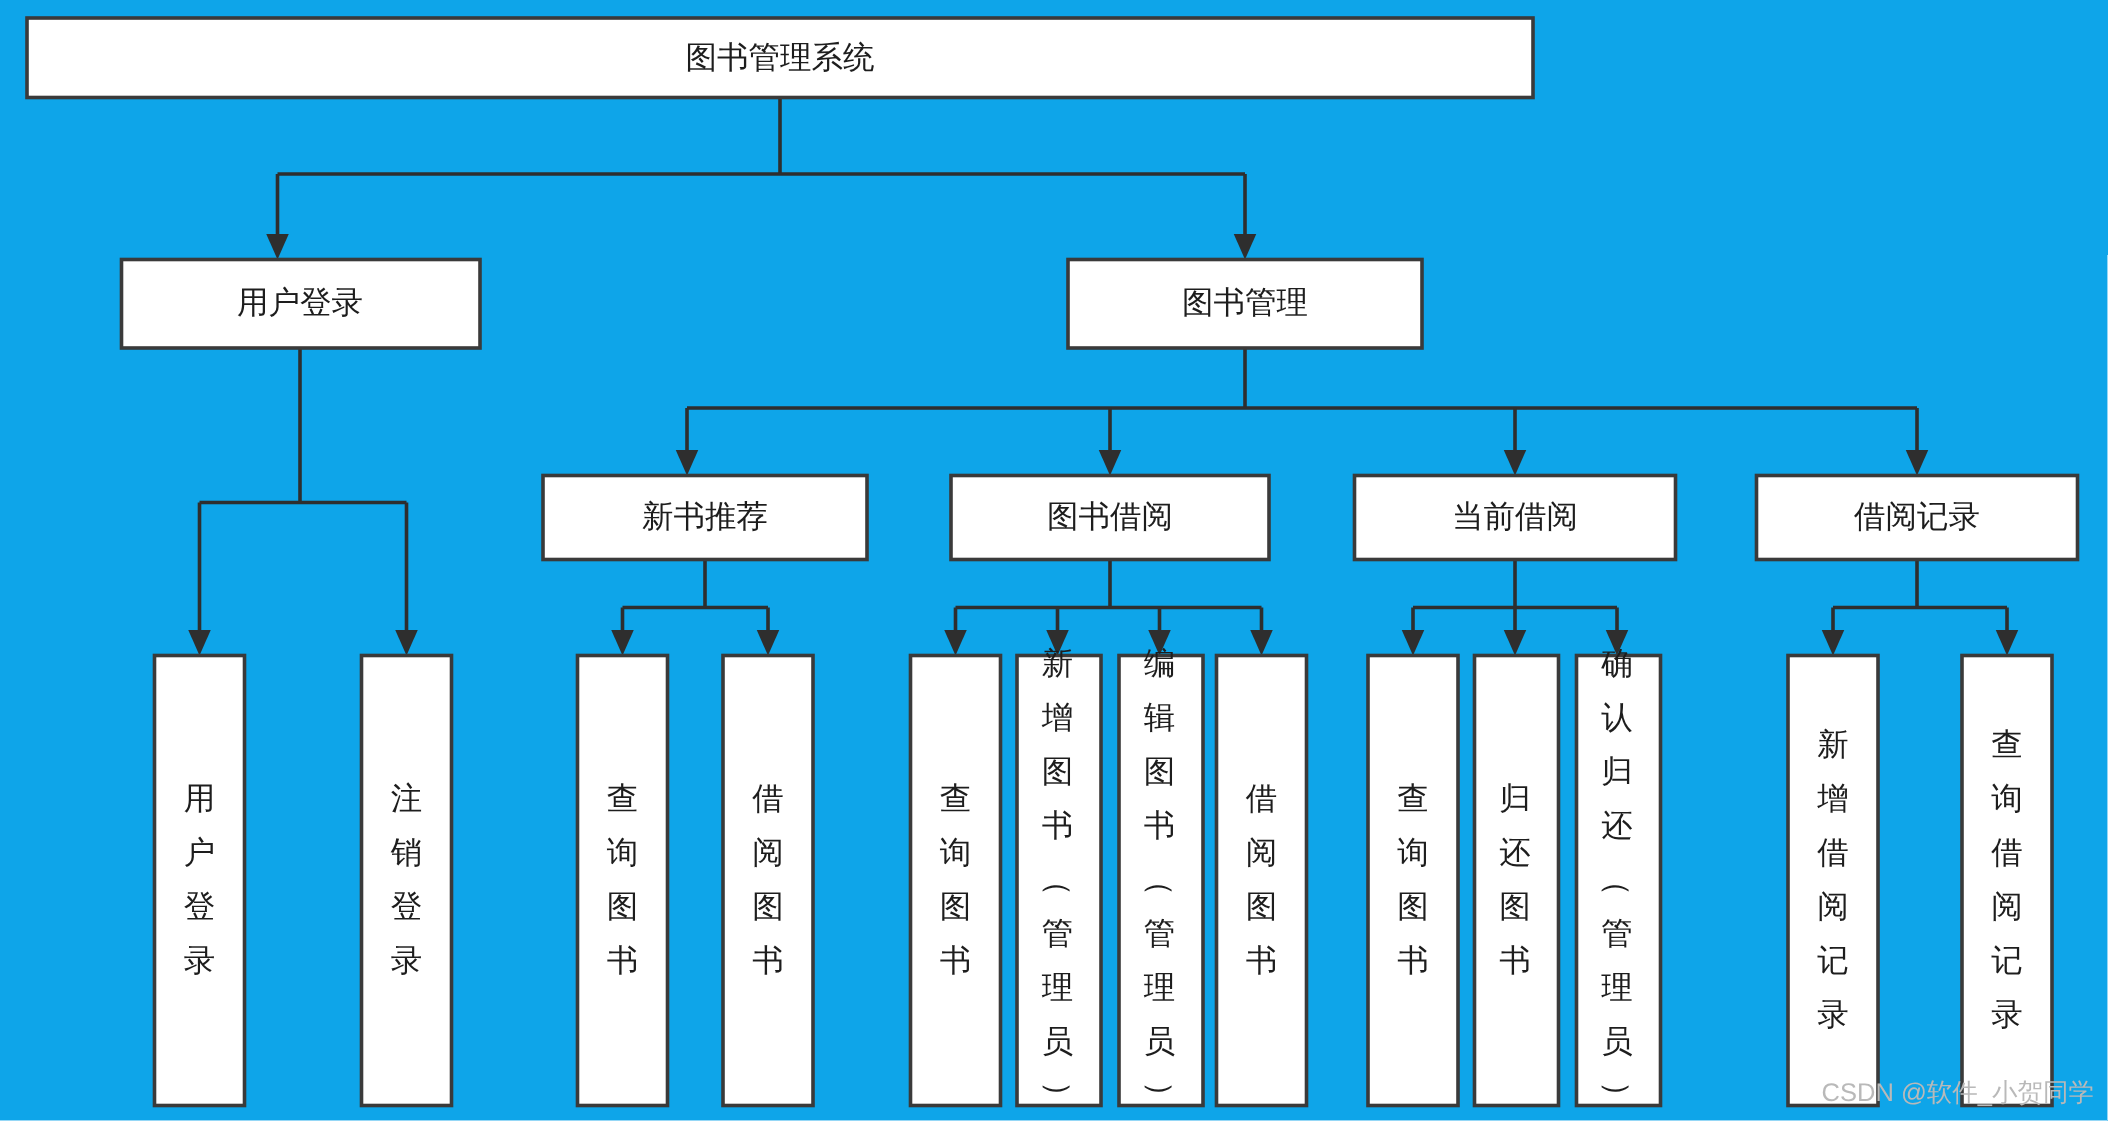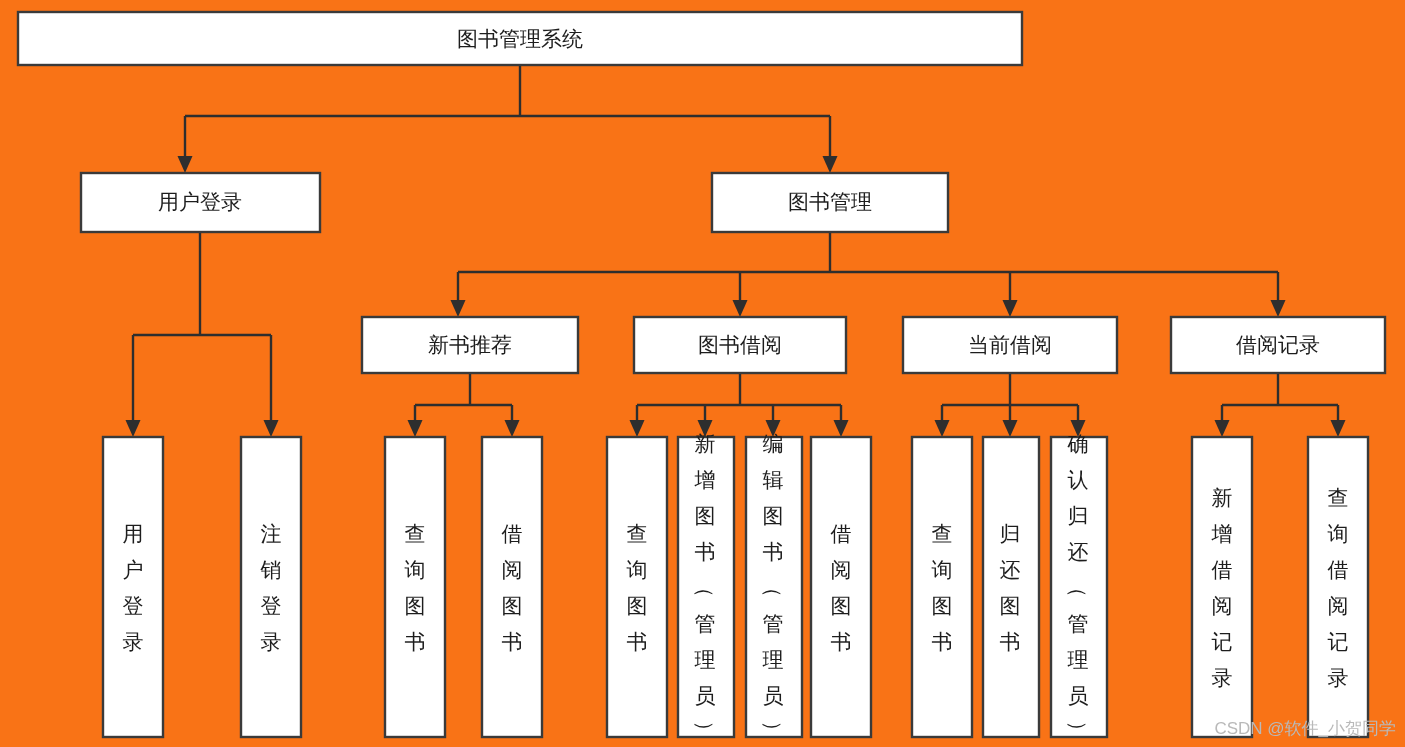--- a/index.html
+++ b/index.html
@@ -8,21 +8,21 @@
     padding: 0;
     background: #ffffff;
   }
   body {
     font-family: "Liberation Sans", "DejaVu Sans", sans-serif;
   }
   #diagram-root {
     position: relative;
     width: 1405px;
     height: 747px;
-    background: #f97316;
+    background: #0ea5e9;
     overflow: hidden;
   }
   svg.chart-canvas {
     position: absolute;
     left: 0;
     top: 0;
     width: 1405px;
     height: 747px;
     display: block;
   }

